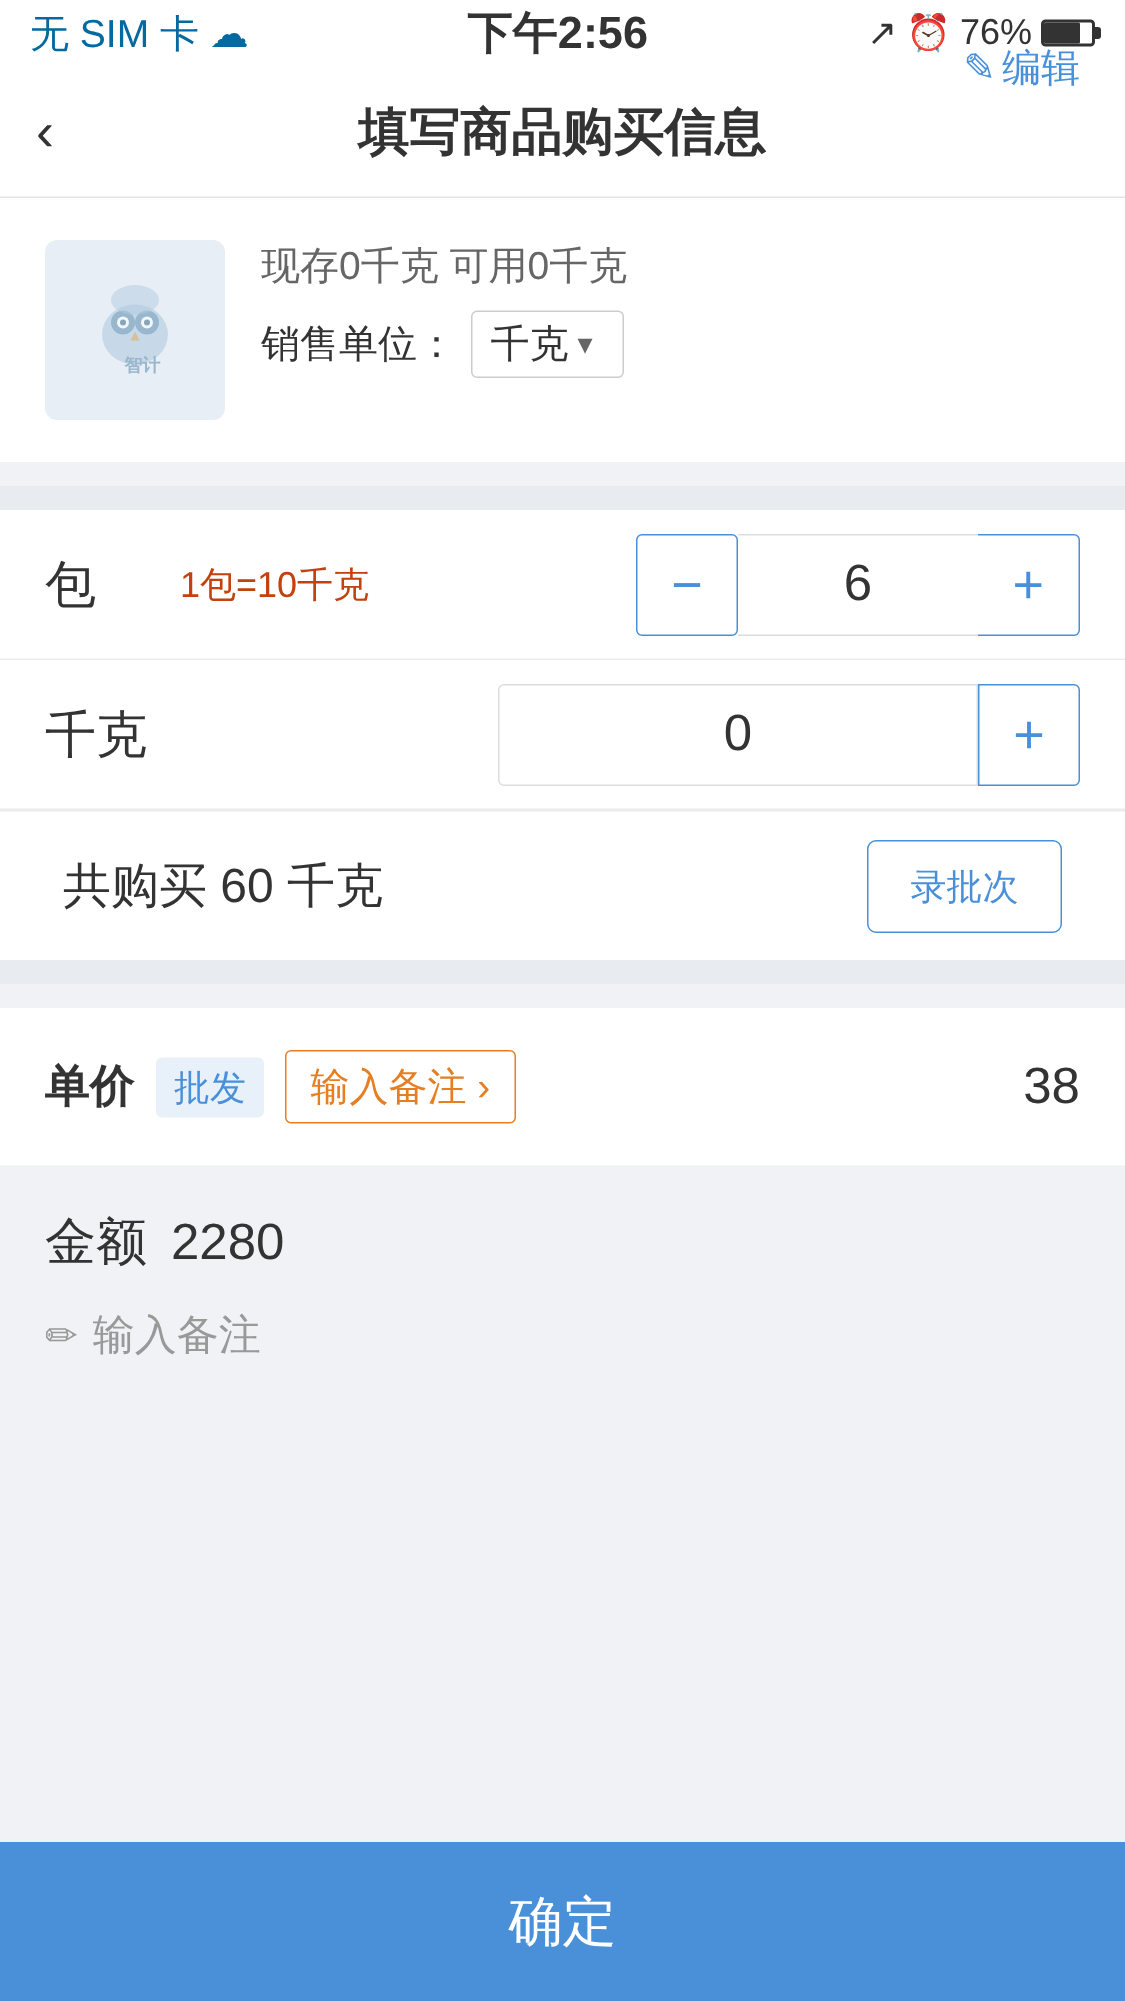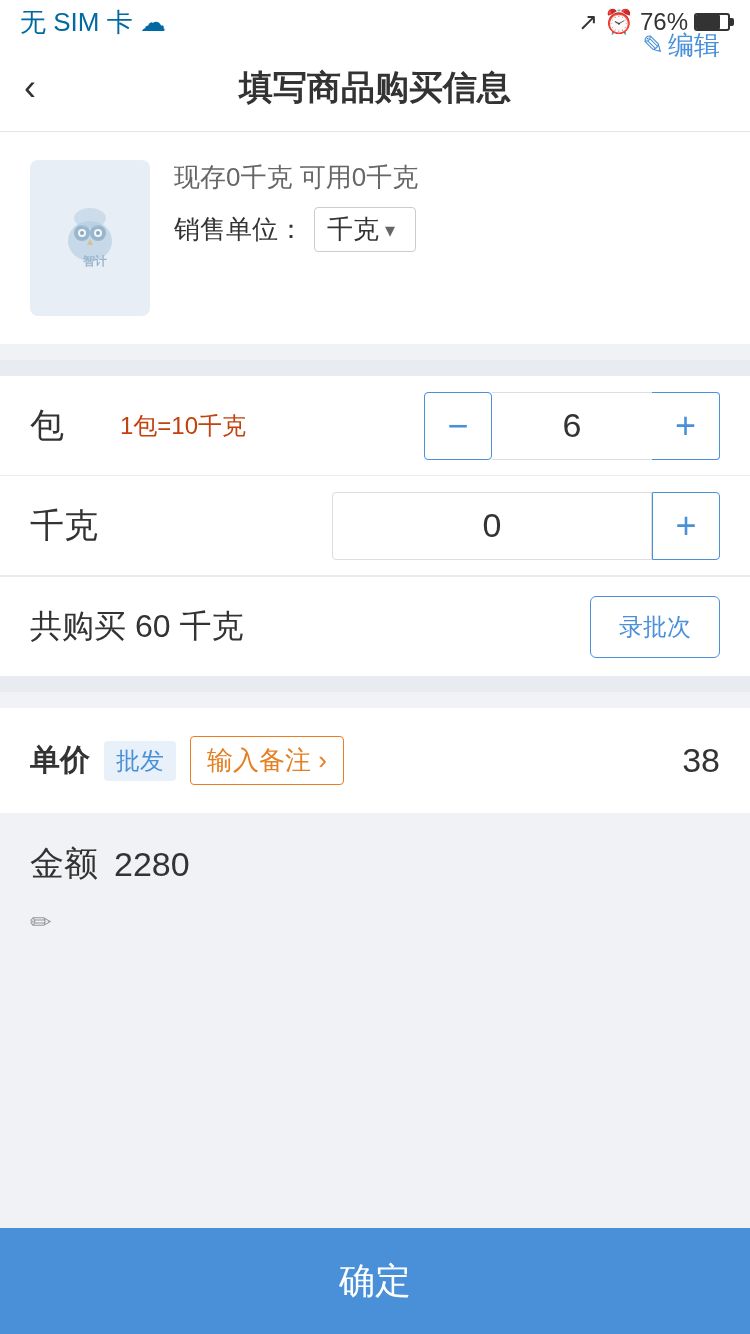--- a/index.html
+++ b/index.html
@@ -55,21 +55,21 @@
     .product-card {
       background: #fff;
       padding: 28px 30px;
       display: flex;
       align-items: flex-start;
       gap: 24px;
       margin-bottom: 16px;
     }
     .product-image {
       width: 120px;
-      height: 156px;
+      height: 120px;
       background: #e8eef5;
       border-radius: 8px;
       display: flex;
       align-items: center;
       justify-content: center;
       flex-shrink: 0;
     }
     .product-image-icon {
       width: 70px;
       height: 70px;
@@ -203,21 +203,21 @@
       justify-content: center;
       cursor: pointer;
       border-radius: 0 4px 4px 0;
     }
 
     
     .summary-row {
       display: flex;
       align-items: center;
       justify-content: space-between;
-      padding: 0 30px;
+      padding: 0 42px;
       height: 100px;
       background: #fff;
       border-top: 1px solid #ebebeb;
     }
     .summary-text {
       font-size: 32px;
       color: #333;
     }
     .batch-btn {
       border: 1px solid #4a90d9;
@@ -326,20 +326,21 @@
       justify-content: center;
     }
 
     .no-select { user-select: none; }
   </style>
 </head>
 <body>
 
 <div class="status-bar no-select">
   <span class="status-left">无 SIM 卡 ☁</span>
+  <span class="status-center">下午2:56</span>
   <span class="status-right">
     <span>↗</span>
     <span>⏰</span>
     <span>76%</span>
     <span style="display:inline-block;width:36px;height:18px;border:2px solid #333;border-radius:3px;position:relative;vertical-align:middle;">
       <span style="display:block;width:76%;height:100%;background:#333;border-radius:1px;"></span>
       <span style="position:absolute;right:-6px;top:3px;width:4px;height:8px;background:#333;border-radius:0 2px 2px 0;"></span>
     </span>
   </span>
 </div>
@@ -421,18 +422,19 @@
   </div>
 </div>
 
 <div class="amount-section">
   <div class="amount-row">
     <span class="amount-label">金额</span>
     <span class="amount-value">2280</span>
   </div>
   <div class="remark-row">
     <span class="remark-icon">✏</span>
+    <span class="remark-text">输入备注</span>
   </div>
 </div>
 
 <div class="main-content"></div>
 
 <button class="confirm-btn">确定</button>
 
 </body></html>

